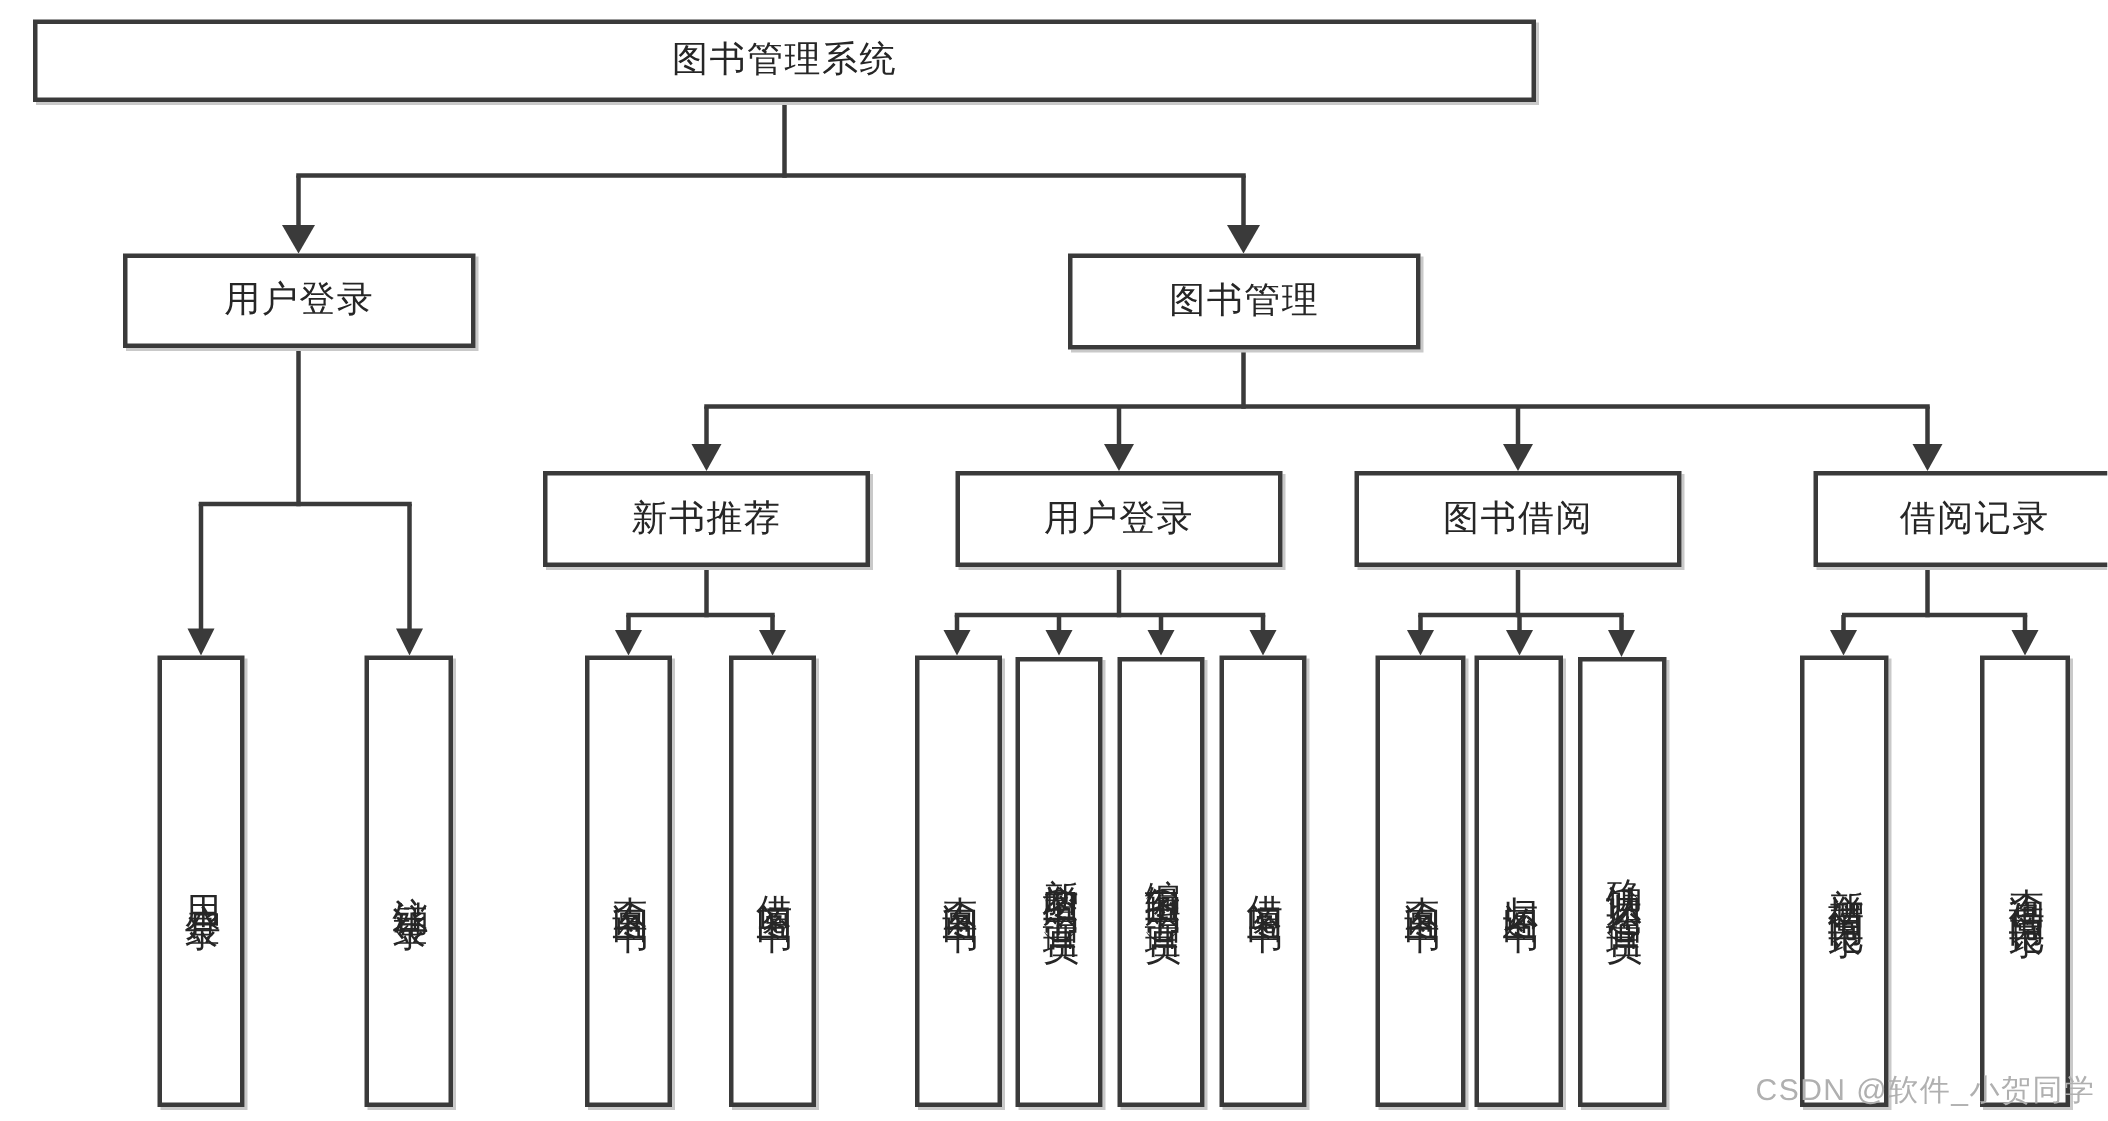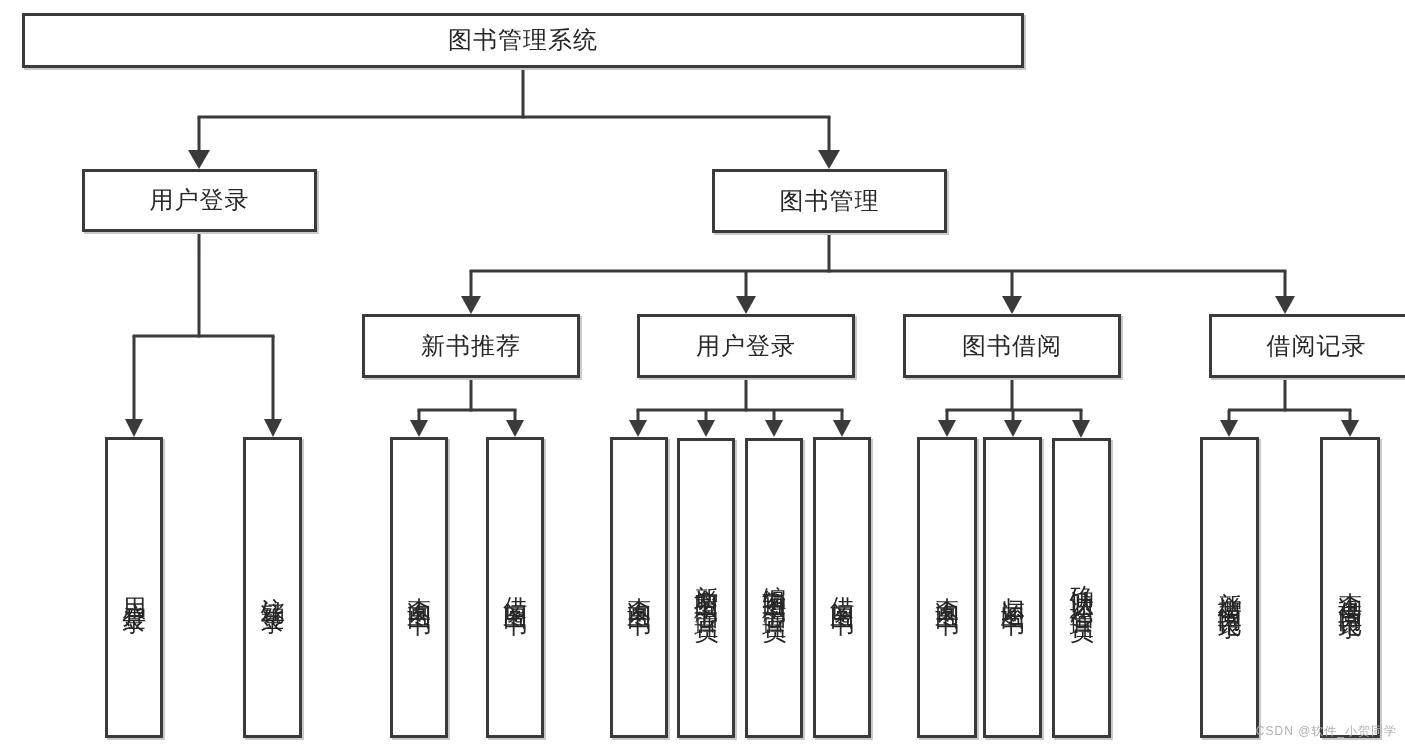--- a/index.html
+++ b/index.html
@@ -60,21 +60,21 @@
   #l-bb-edit     {left:745px; top:438px; width:58px; height:300px;}
   #l-bb-borrow   {left:813px; top:437px; width:58px; height:301px;}
   #l-cb-query    {left:917px; top:437px; width:60px; height:301px;}
   #l-cb-return   {left:983px; top:437px; width:59px; height:301px;}
   #l-cb-confirm  {left:1052px;top:438px; width:59px; height:300px;}
   #l-br-add      {left:1200px;top:437px; width:59px; height:301px;}
   #l-br-query    {left:1320px;top:437px; width:60px; height:301px;}
   #watermark{
     position:absolute;z-index:5;
     right:8px;bottom:7px;
-    font-size:12px;
+    font-size:20px;
     letter-spacing:1px;
     color:var(--watermark);
     white-space:nowrap;
   }
 </style>
 </head>
 <body>
 
 <div id="stage">
 

